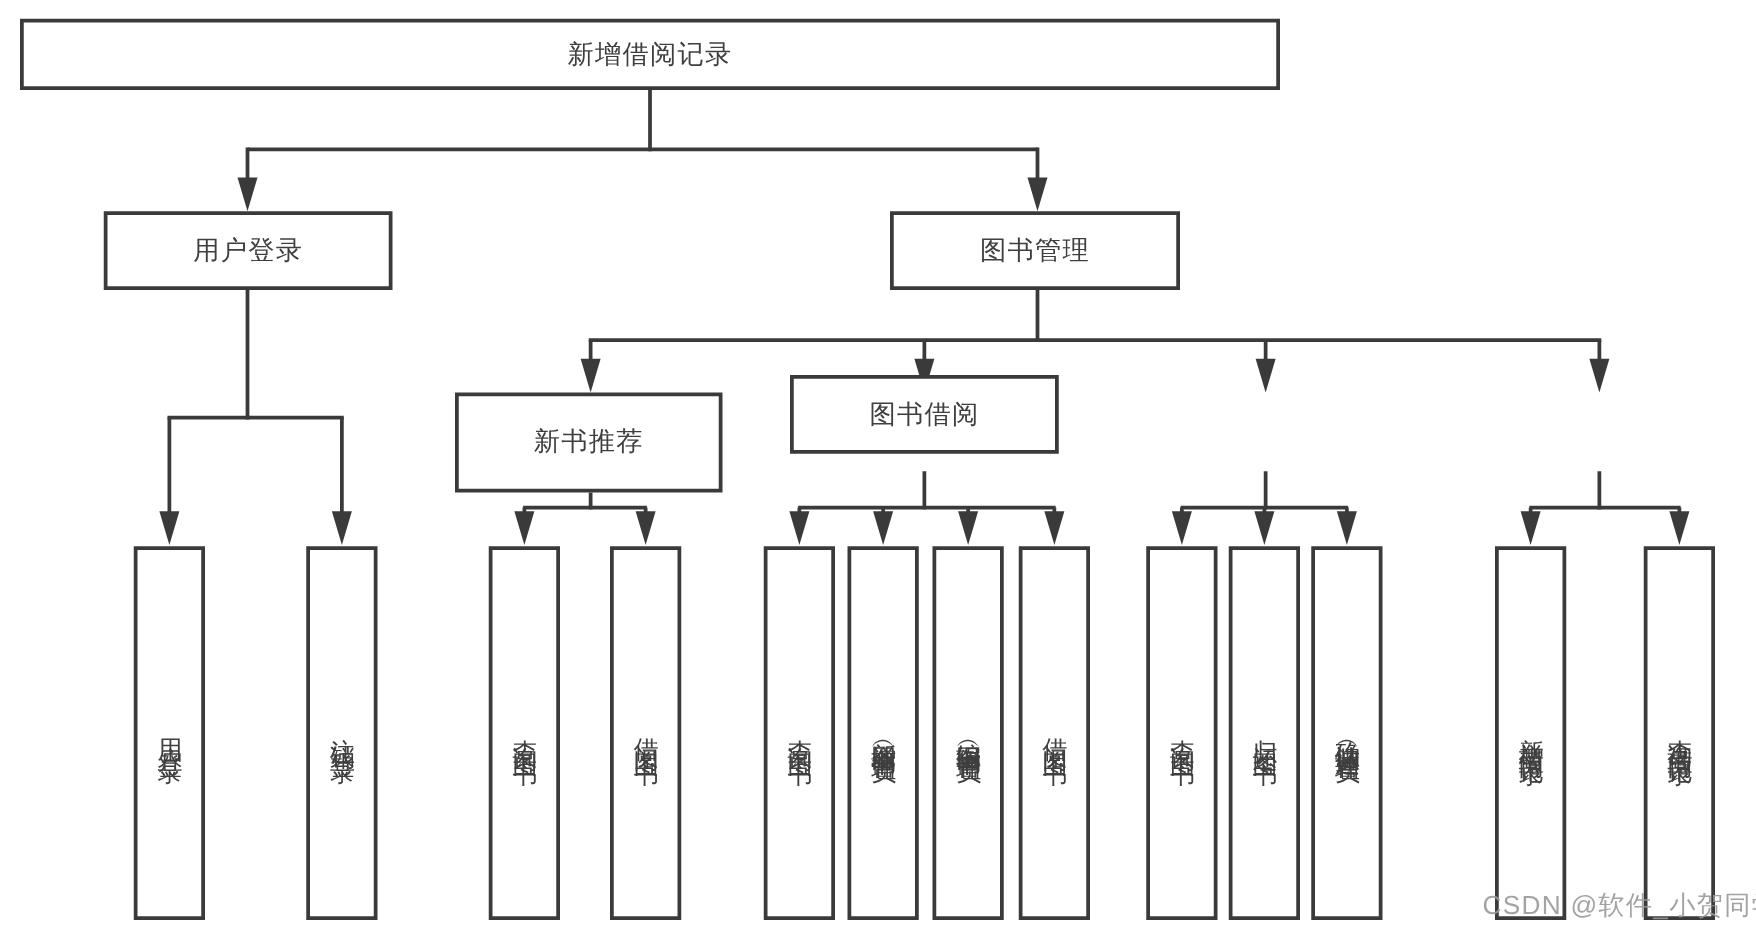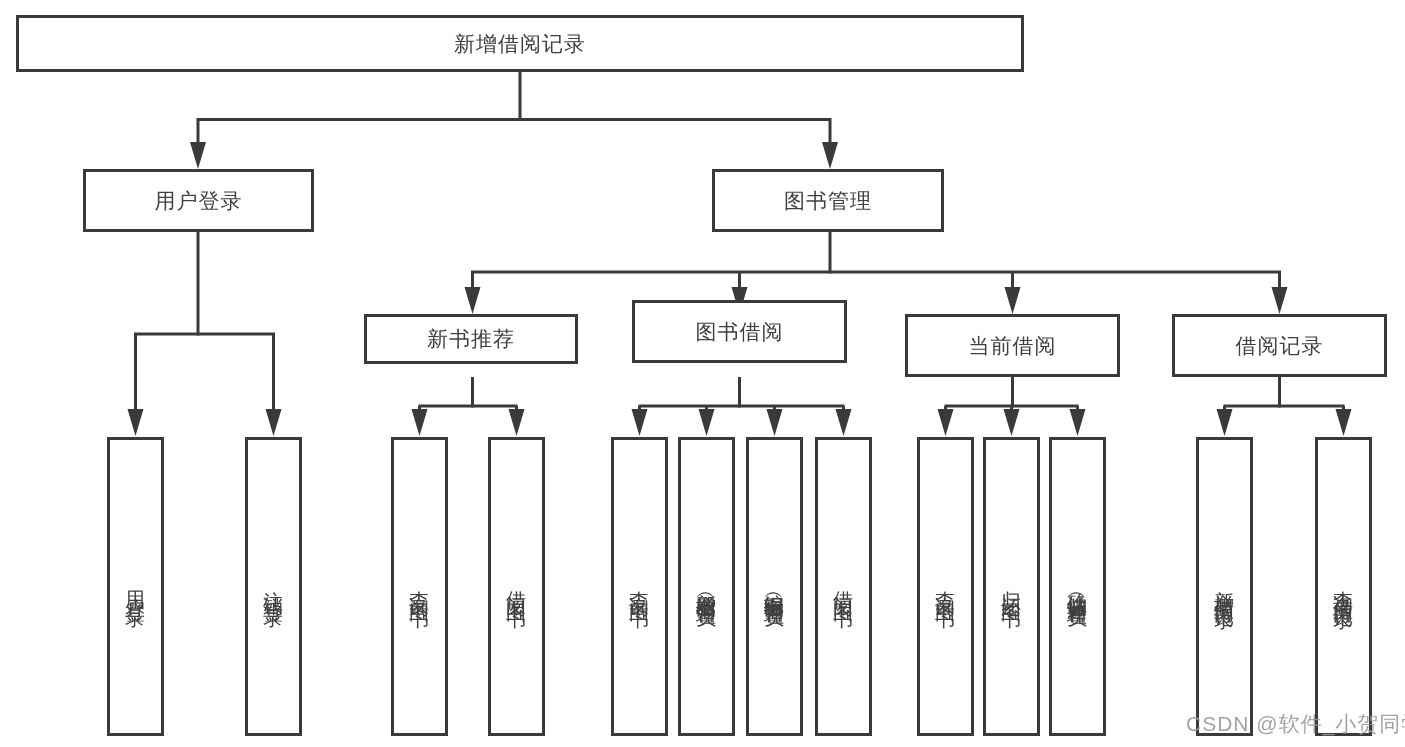--- a/index.html
+++ b/index.html
@@ -129,31 +129,25 @@
     <span>新增借阅记录</span>
   </div>
 
   <div class="node" style="left:83px;top:169px;width:231px;height:63px;">
     <span>用户登录</span>
   </div>
   <div class="node" style="left:712px;top:169px;width:232px;height:63px;">
     <span>图书管理</span>
   </div>
 
-  <div class="node" style="left:364px;top:314px;width:214px;height:50px;">
+  <div class="node" style="left:364px;top:314px;width:214px;height:80px;">
     <span>新书推荐</span>
   </div>
   <div class="node" style="left:632px;top:300px;width:215px;height:63px;">
     <span>图书借阅</span>
-  </div>
-  <div class="node" style="left:905px;top:314px;width:215px;height:63px;">
-    <span>当前借阅</span>
-  </div>
-  <div class="node" style="left:1172px;top:314px;width:215px;height:63px;">
-    <span>借阅记录</span>
   </div>
 
   <div class="node leaf" style="left:107px;">
     <span class="vtext">用户登录</span>
   </div>
   <div class="node leaf" style="left:245px;">
     <span class="vtext">注销登录</span>
   </div>
 
   <div class="node leaf" style="left:391px;">

